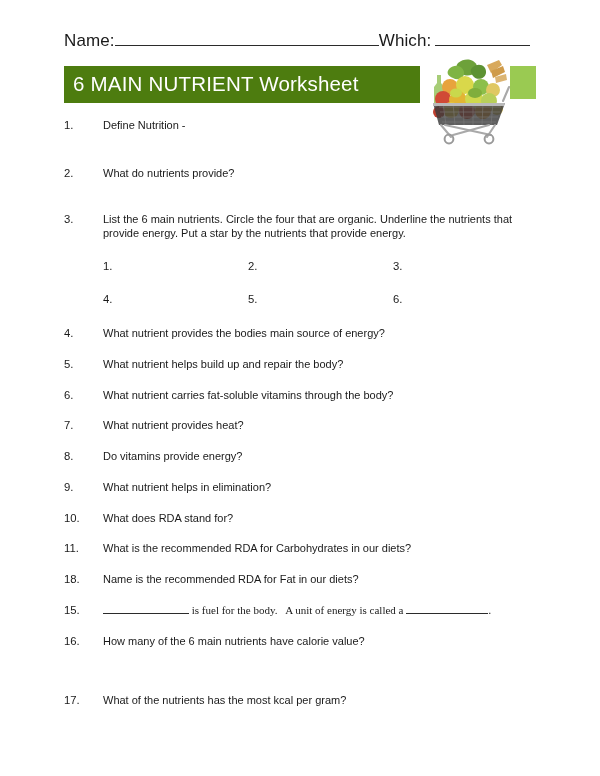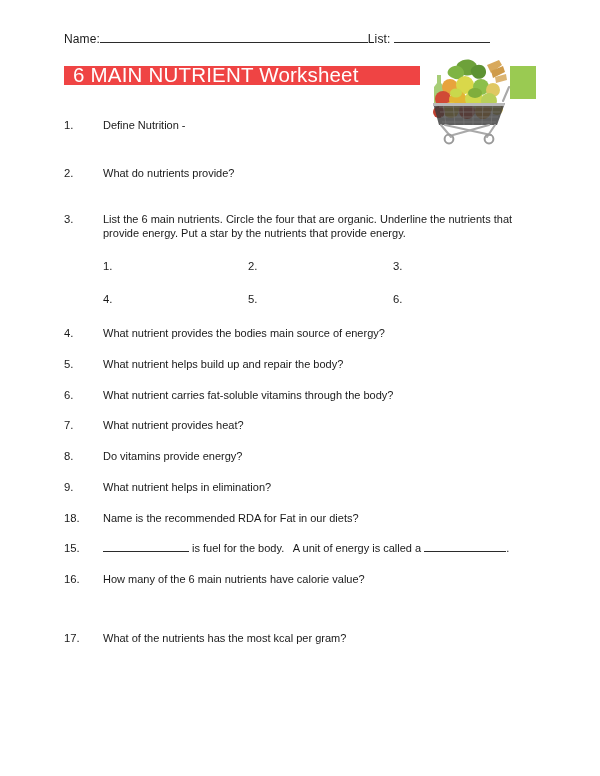--- a/index.html
+++ b/index.html
@@ -29,41 +29,41 @@
     position: absolute;
     left: 64px;
     top: 31px;
     width: 466px;
     display: flex;
     align-items: baseline;
     font-size: 11.5px;
     white-space: nowrap;
   }
   .nd-label {
-    font-size: 12px;
+    font-size: 17px;
     color: #1a1a1a;
     letter-spacing: 0.1px;
     text-align: right;
   }
   .nd-rule {
     display: inline-block;
     border-bottom: 1.2px solid #2b2b2b;
     height: 11px;
   }
   .nd-rule.name-rule { width: 268px; }
   .nd-rule.date-rule { width: 96px; margin-left: 4px; }
 
   
   .title-banner {
     position: absolute;
     left: 64px;
     top: 66px;
     width: 356px;
-    height: 19px;
-    background: #ef4444;
+    height: 37px;
+    background: #4d7c0f;
     display: flex;
     align-items: center;
     padding-left: 9px;
     box-sizing: border-box;
   }
   .title-text {
     color: #ffffff;
     font-size: 20.5px;
     line-height: 1;
     letter-spacing: 0.2px;
@@ -138,31 +138,31 @@
 
   
   .blank {
     display: inline-block;
     border-bottom: 1.1px solid #2b2b2b;
     height: 10px;
     vertical-align: baseline;
   }
   .blank-a { width: 86px; }
   .blank-b { width: 82px; }
-  .sp-x { white-space: pre; }
+  .sp-x { white-space: pre; font-family: Liberation Serif, serif; }
 </style>
 </head>
 <body>
 
 <div class="page">
 
   <div class="namedate-row">
     <span class="nd-label">Name:</span>
     <span class="nd-rule name-rule"></span>
-    <span class="nd-label">List:</span>
+    <span class="nd-label">Which:</span>
     <span class="nd-rule date-rule"></span>
   </div>
 
   <div class="title-banner">
     <span class="title-text">6 MAIN NUTRIENT Worksheet</span>
   </div>
 
   <div class="green-block-right"></div>
 
   <div class="cart-image">
@@ -280,21 +280,29 @@
     <div class="q-row sp-normal">
       <span class="q-num">8.</span>
       <span class="q-text">Do vitamins provide energy?</span>
     </div>
 
     <div class="q-row sp-normal">
       <span class="q-num">9.</span>
       <span class="q-text">What nutrient helps in elimination?</span>
     </div>
 
-
+    <div class="q-row sp-normal">
+      <span class="q-num">10.</span>
+      <span class="q-text">What does RDA stand for?</span>
+    </div>
+
+    <div class="q-row sp-normal">
+      <span class="q-num">11.</span>
+      <span class="q-text">What is the recommended RDA for Carbohydrates in our diets?</span>
+    </div>
 
     <div class="q-row sp-normal">
       <span class="q-num">18.</span>
       <span class="q-text">Name is the recommended RDA for Fat in our diets?</span>
     </div>
 
 
 
     <div class="q-row sp-normal">
       <span class="q-num">15.</span>

